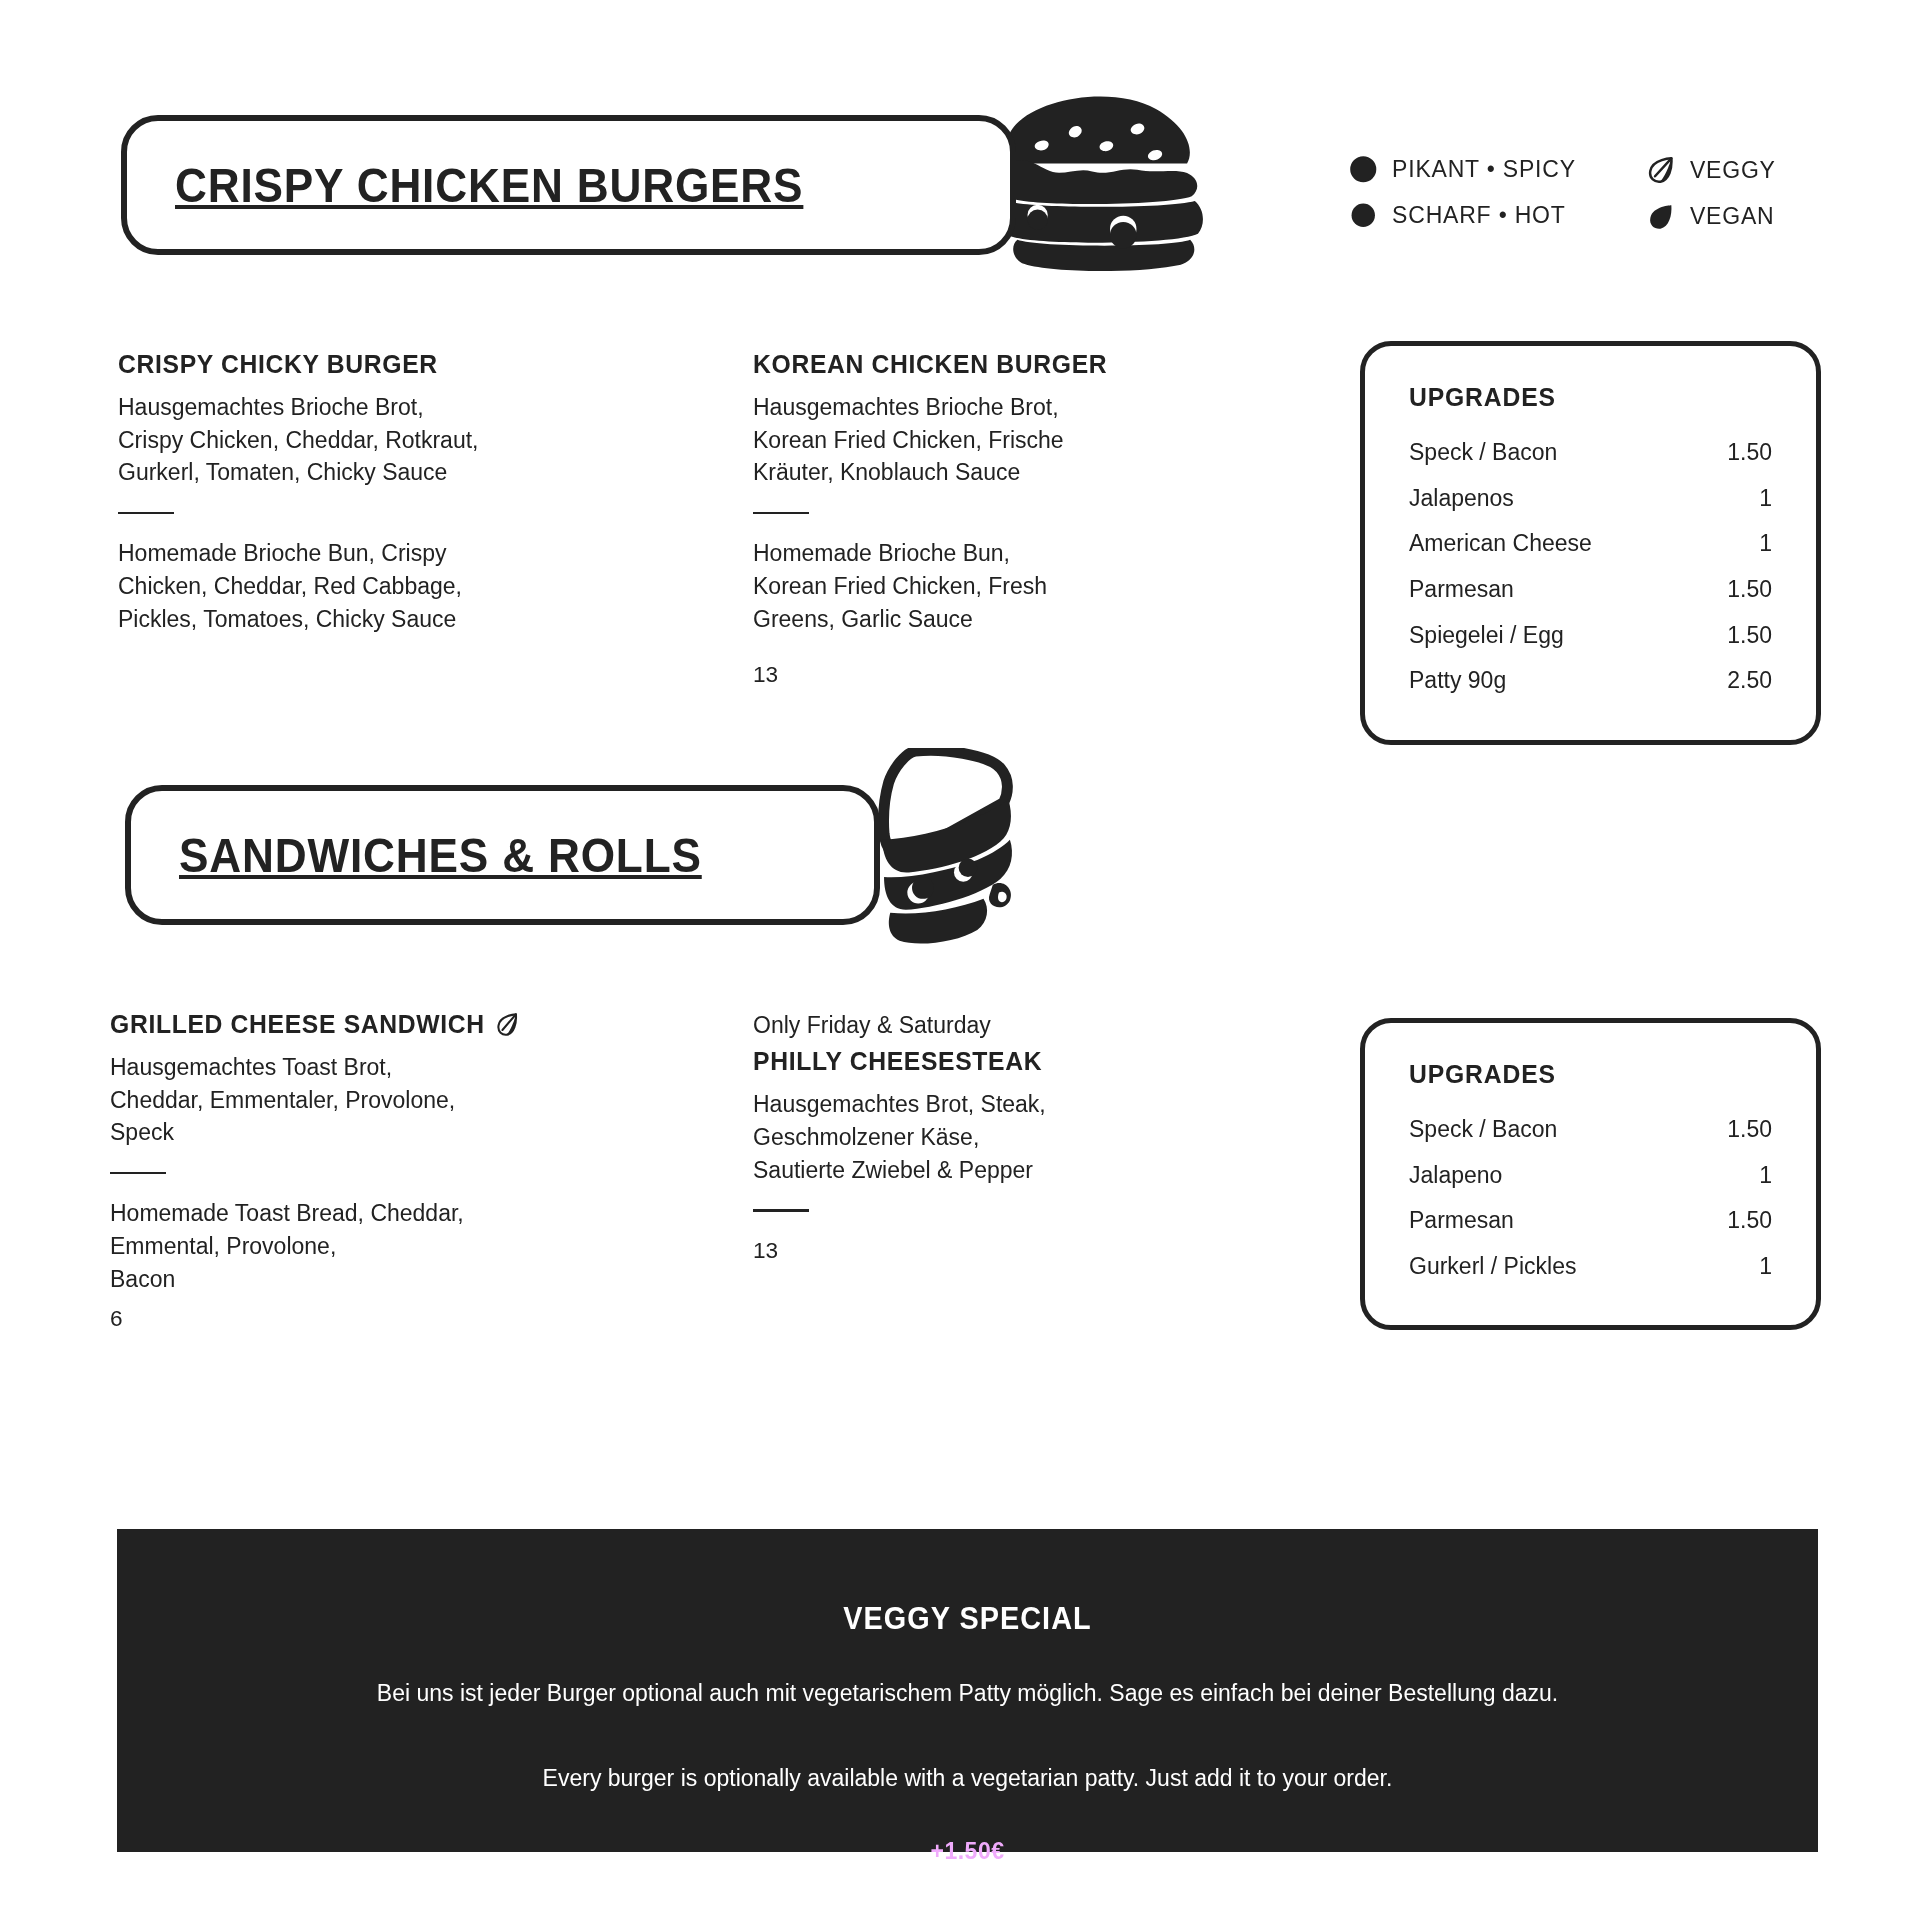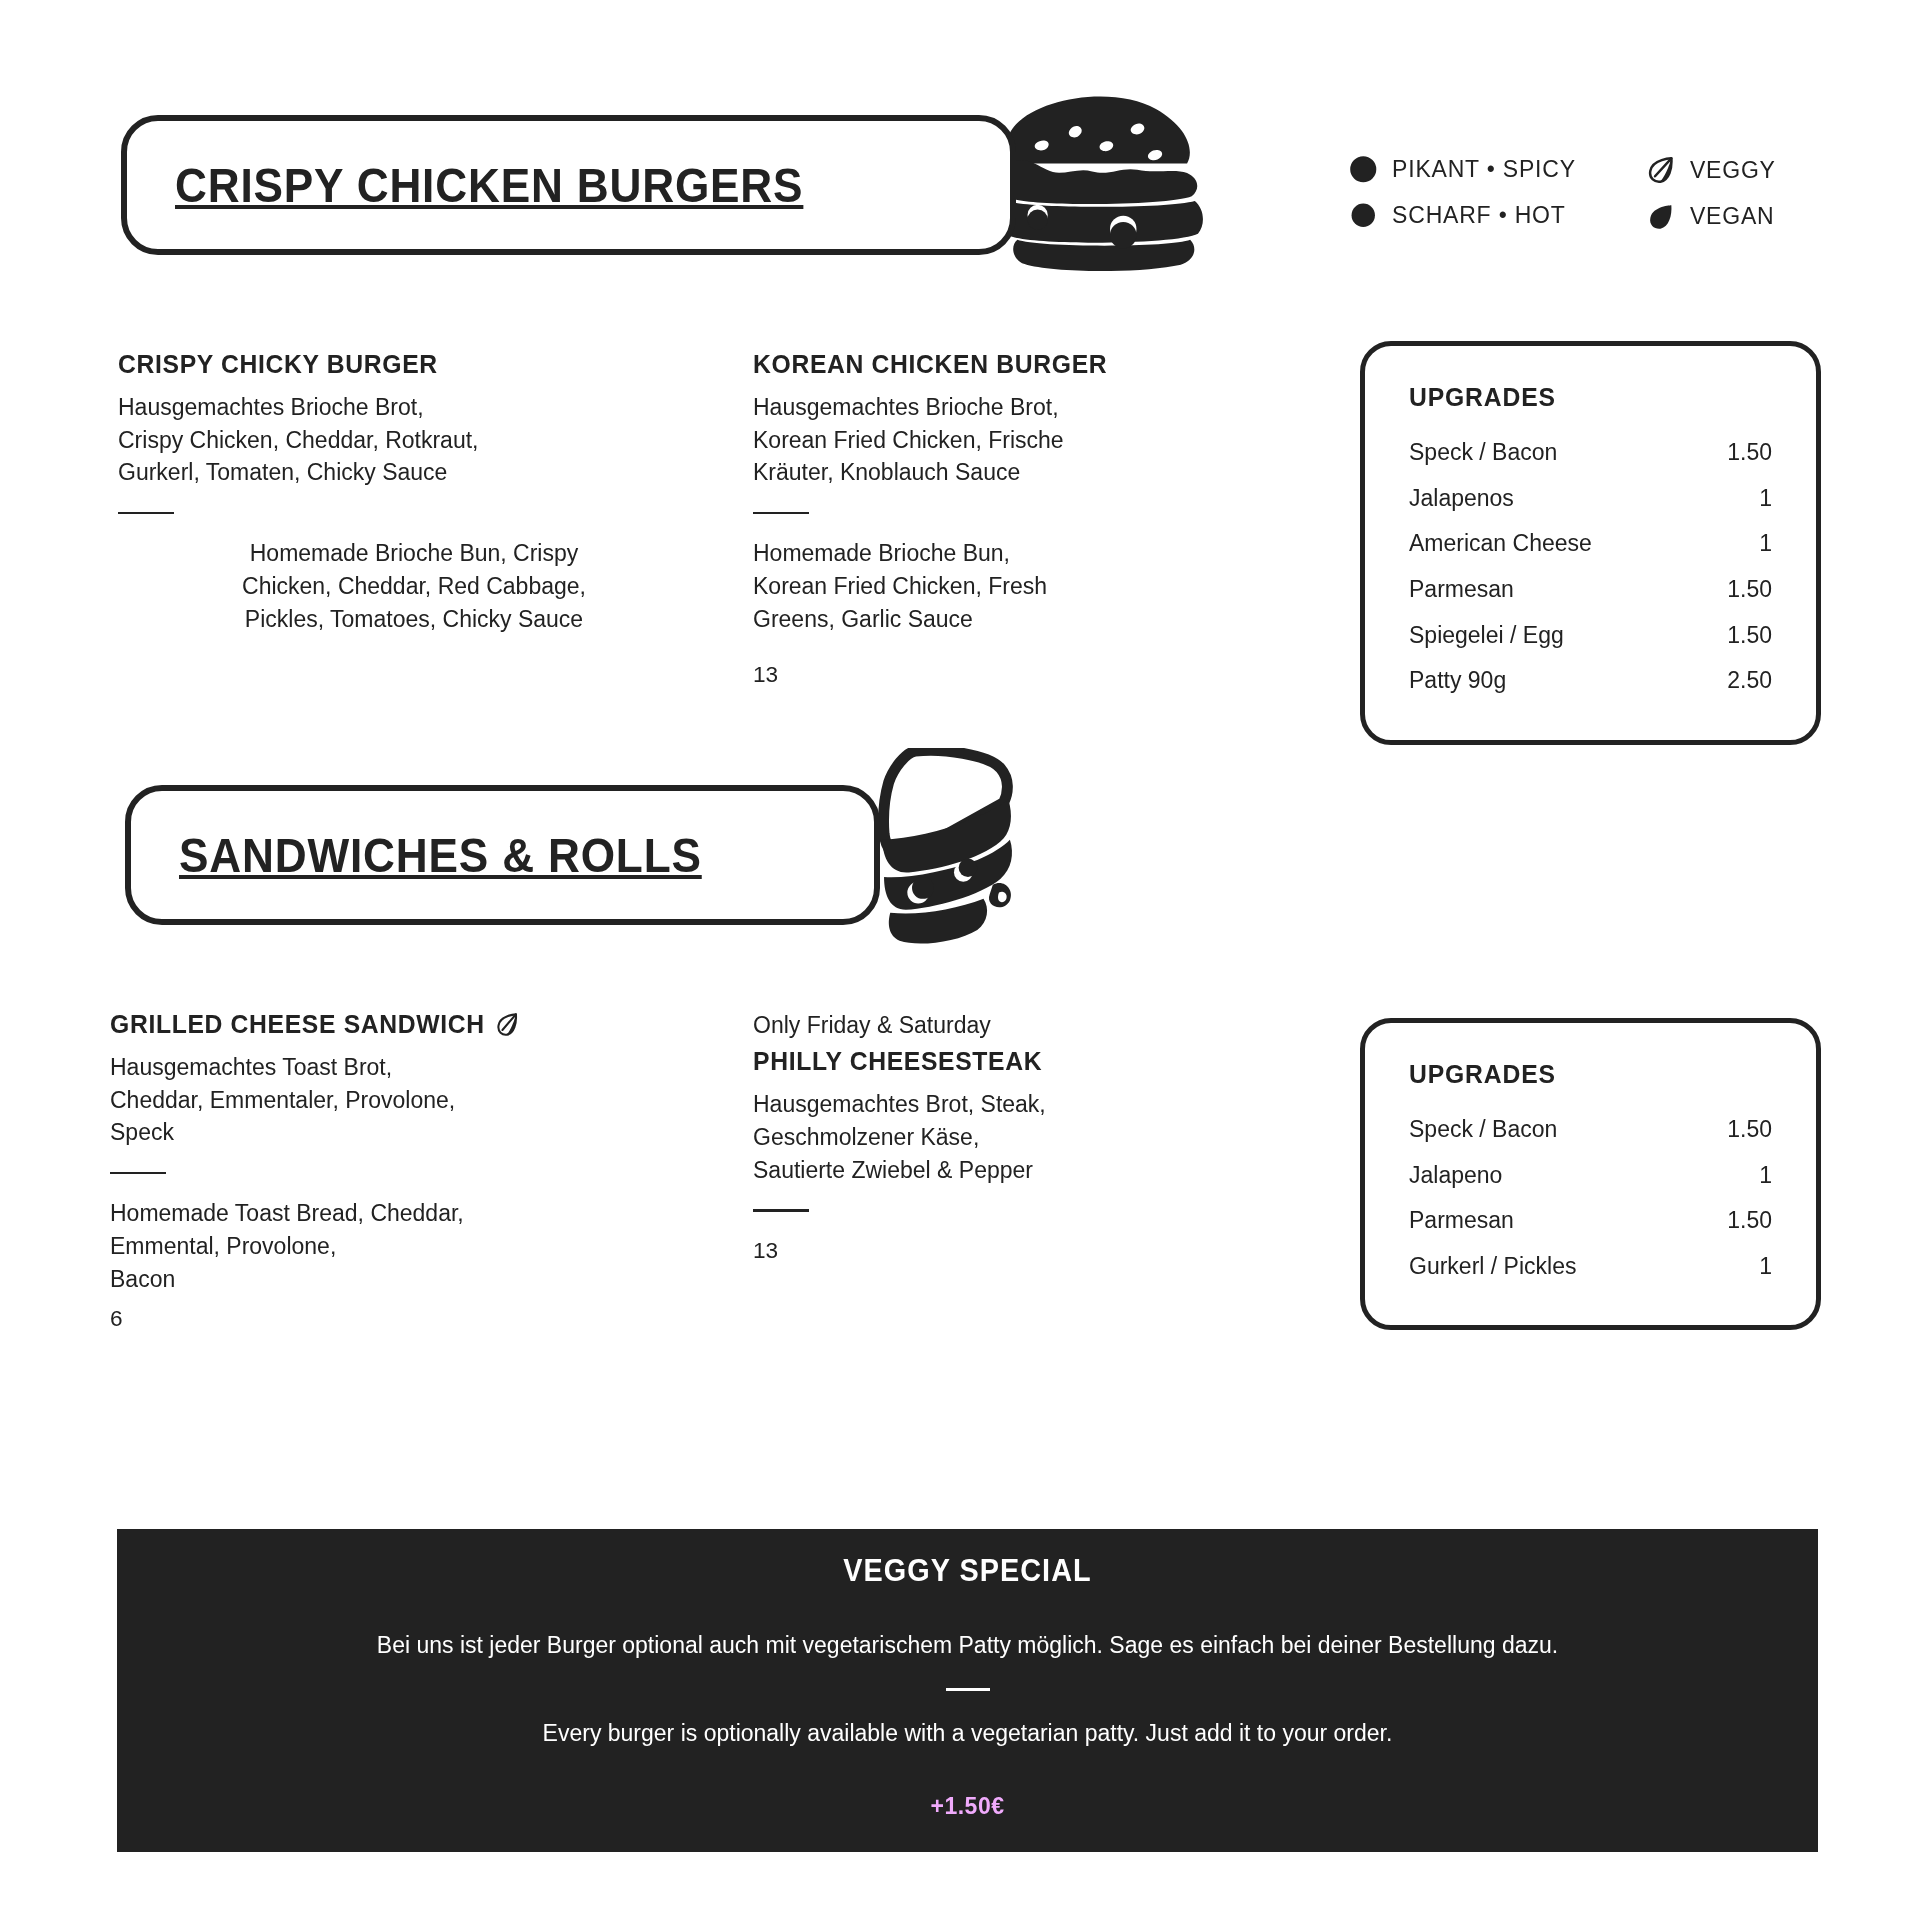--- a/index.html
+++ b/index.html
@@ -241,21 +241,21 @@
 </div>
 
 <div style="position:absolute; left:118px; top:349px; width:592px;">
   <div class="item-name">
     <span>CRISPY CHICKY BURGER</span>
   </div>
   <div class="desc">Hausgemachtes Brioche Brot,
 Crispy Chicken, Cheddar, Rotkraut,
 Gurkerl, Tomaten, Chicky Sauce</div>
   <div class="divider"></div>
-  <div class="desc" style="margin-top:0;text-align:center;">Homemade Brioche Bun, Crispy
+  <div class="desc" style="margin-top:0;">Homemade Brioche Bun, Crispy
 Chicken, Cheddar, Red Cabbage,
 Pickles, Tomatoes, Chicky Sauce</div>
 </div>
 
 <div style="position:absolute; left:753px; top:349px; width:545px;">
   <div class="item-name">
     <span>KOREAN CHICKEN BURGER</span>
   </div>
   <div class="desc">Hausgemachtes Brioche Brot,
 Korean Fried Chicken, Frische
@@ -366,20 +366,20 @@
   <div class="upgrade-row">
     <span class="u-label">Parmesan</span>
     <span class="u-price">1.50</span>
   </div>
   <div class="upgrade-row">
     <span class="u-label">Gurkerl / Pickles</span>
     <span class="u-price">1</span>
   </div>
 </div>
 
-<div class="footer" style="left:117px; top:1529px; width:1701px; height:323px; padding-top:24px;">
+<div class="footer" style="left:117px; top:1529px; width:1701px; height:323px; padding-top:72px;">
   <div class="footer-title">VEGGY SPECIAL</div>
   <div class="footer-line" style="margin-top:40px;">Bei uns ist jeder Burger optional auch mit vegetarischem Patty möglich. Sage es einfach bei deiner Bestellung dazu.</div>
   <div class="footer-rule" style="margin:26.5px 0 26.5px 0;"></div>
   <div class="footer-line">Every burger is optionally available with a vegetarian patty. Just add it to your order.</div>
   <div class="footer-price" style="margin-top:44px;">+1.50€</div>
 </div>
 
 
 </body></html>

